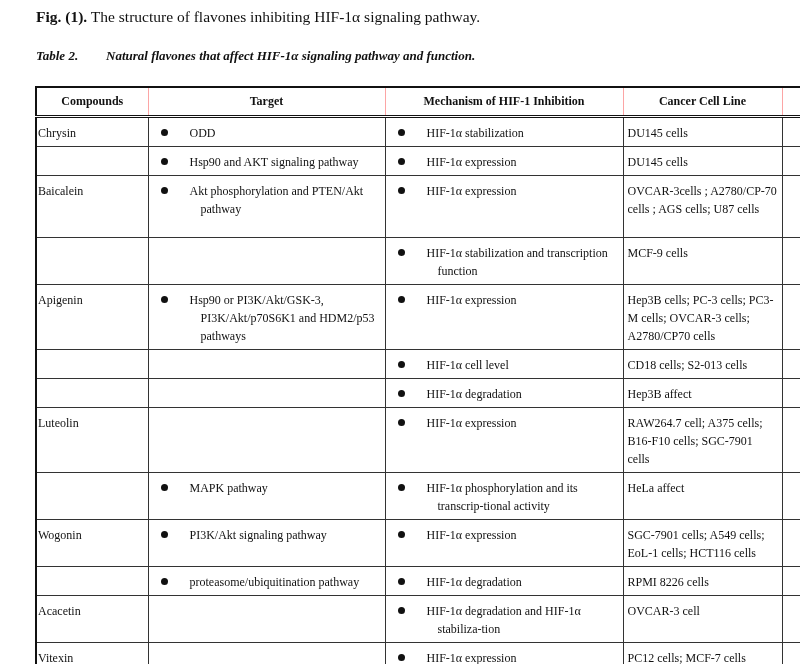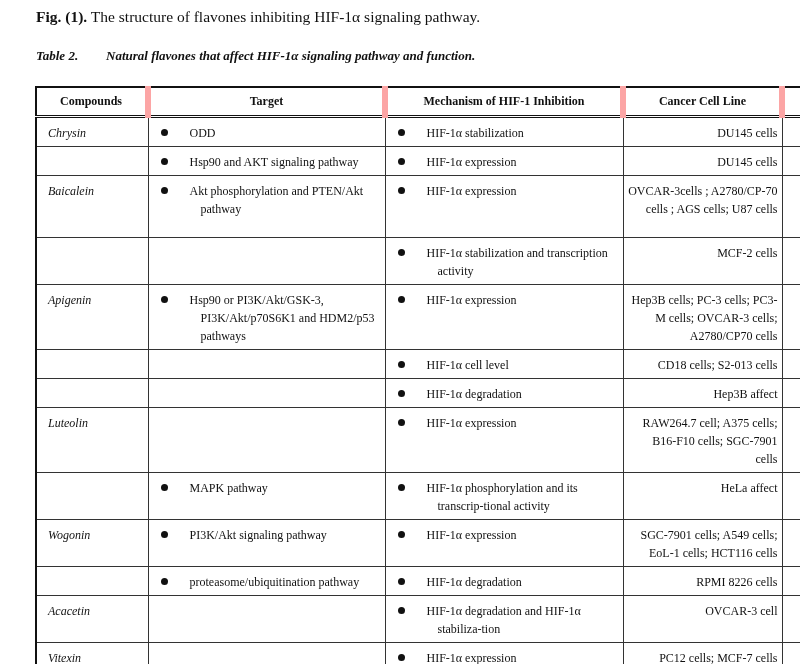--- a/index.html
+++ b/index.html
@@ -20,28 +20,28 @@
     border-collapse: collapse; table-layout: fixed; font-size: 12px;
     border-top: 2px solid #111; border-left: 2px solid #111; border-bottom: 2px solid #111;
   }
   .tbl col.c1 { width: 112px; }
   .tbl col.c2 { width: 237px; }
   .tbl col.c3 { width: 238px; }
   .tbl col.c4 { width: 159px; }
   .tbl col.c5 { width: 24px; }
   .tbl th {
     font-weight: bold; height: 27px; text-align: center; vertical-align: middle;
-    border-right: 6px solid #fca5a5; border-bottom: 3px double #111; padding: 0;
+    border-right: 1px solid #fca5a5; border-bottom: 3px double #111; padding: 0;
   }
   .tbl td {
     border-right: 1px solid #333; border-bottom: 1px solid #333;
     vertical-align: top; padding: 6px 6px 4px 8px; line-height: 18px;
   }
-  .tbl td.cmp { padding-left: 11px; font-style: italic; }
-  .tbl td.cell { text-align: right; padding-left: 4px; padding-right: 4px; }
+  .tbl td.cmp { padding-left: 1px; }
+  .tbl td.cell { text-align: left; padding-left: 4px; padding-right: 4px; }
   .tbl td.extra { border-right: none; }
   .bl { position: relative; padding-left: 33px; }
   .bl .dot {
     position: absolute; left: 4px; top: 5px; width: 7px; height: 7px; border-radius: 50%; background: #111;
   }
   .bl .txt { display: block; text-indent: 0; }
   .bl .txt.hang { padding-left: 11px; text-indent: -11px; }
 </style>
 </head>
 <body>
@@ -118,24 +118,24 @@
         </td>
         <td class="cell">OVCAR-3cells ; A2780/CP-70 cells ; AGS cells; U87 cells</td>
         <td class="extra"></td>
       </tr>
       <tr style="height: 43px;">
         <td class="cmp"></td>
         <td></td>
         <td>
           <div class="bl">
             <span class="dot"></span>
-            <span class="txt hang">HIF-1α stabilization and transcription activity</span>
-          </div>
-        </td>
-        <td class="cell">MCF-2 cells</td>
+            <span class="txt hang">HIF-1α stabilization and transcription function</span>
+          </div>
+        </td>
+        <td class="cell">MCF-9 cells</td>
         <td class="extra"></td>
       </tr>
       <tr style="height: 63px;">
         <td class="cmp">Apigenin</td>
         <td>
           <div class="bl">
             <span class="dot"></span>
             <span class="txt hang">Hsp90 or PI3K/Akt/GSK-3, PI3K/Akt/p70S6K1 and HDM2/p53 pathways</span>
           </div>
         </td>

